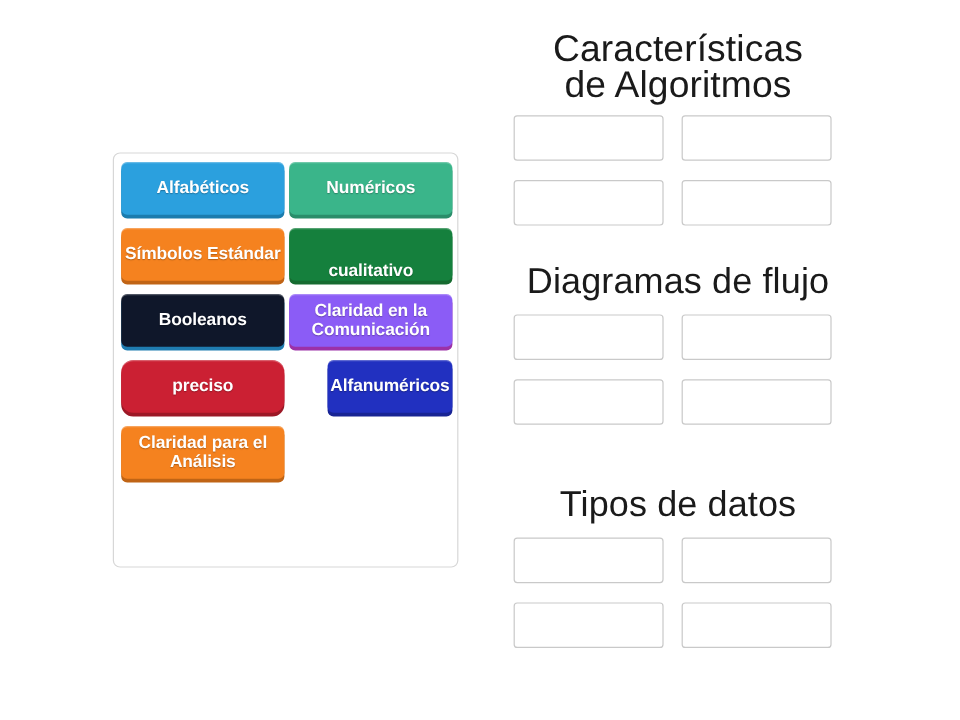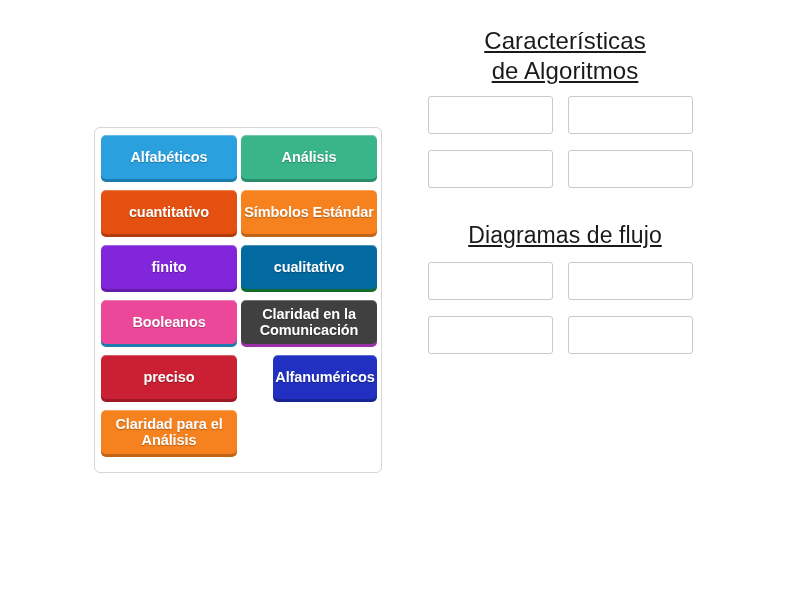--- a/index.html
+++ b/index.html
@@ -72,28 +72,26 @@
     left: 0;
     width: 290px;
   }
   .cat-title {
     text-align: center;
     color: #1a1a1a;
     font-weight: normal;
     letter-spacing: 0.1px;
   }
   .cat-title.two-line {
-    font-size: 24px;
+    font-size: 31px;
     line-height: 30px;
-    text-decoration: underline;
   }
   .cat-title.one-line {
-    font-size: 23px;
+    font-size: 30px;
     line-height: 34px;
-    text-decoration: underline;
   }
   .slot-grid {
     display: grid;
     grid-template-columns: 125px 125px;
     grid-auto-rows: 38px;
     column-gap: 15px;
     row-gap: 16px;
     margin-top: 10px;
     margin-left: 8px;
   }
@@ -111,41 +109,35 @@
 </style>
 </head>
 <body>
 
 <div id="tile-tray">
   <div class="tile-grid">
       <div class="tile" style="background: rgb(43, 160, 222); box-shadow: rgb(27, 124, 174) 0px 3px 0px 0px, rgba(255, 255, 255, 0.28) 0px 1px 0px 0px inset;">
         <span class="tile-text">Alfabéticos</span>
       </div>
       <div class="tile" style="background: rgb(58, 181, 138); box-shadow: rgb(42, 141, 106) 0px 3px 0px 0px, rgba(255, 255, 255, 0.28) 0px 1px 0px 0px inset;">
-        <span class="tile-text">Análisis</span>
-      </div>
-      <div class="tile" style="background: rgb(228, 80, 15); box-shadow: rgb(178, 60, 11) 0px 3px 0px 0px, rgba(255, 255, 255, 0.28) 0px 1px 0px 0px inset;">
-        <span class="tile-text">cuantitativo</span>
+        <span class="tile-text">Numéricos</span>
       </div>
       <div class="tile" style="background: rgb(245, 130, 31); box-shadow: rgb(192, 100, 21) 0px 3px 0px 0px, rgba(255, 255, 255, 0.28) 0px 1px 0px 0px inset;">
         <span class="tile-text">Símbolos Estándar</span>
       </div>
-      <div class="tile" style="background: rgb(129, 38, 219); box-shadow: rgb(99, 29, 168) 0px 3px 0px 0px, rgba(255, 255, 255, 0.28) 0px 1px 0px 0px inset;">
-        <span class="tile-text">finito</span>
-      </div>
-      <div class="tile" style="background: #0369a1; box-shadow: rgb(22, 107, 48) 0px 3px 0px 0px, rgba(255, 255, 255, 0.28) 0px 1px 0px 0px inset;">
+      <div class="tile" style="background: #15803d; box-shadow: rgb(22, 107, 48) 0px 3px 0px 0px, rgba(255, 255, 255, 0.28) 0px 1px 0px 0px inset; align-items: flex-end;">
         <span class="tile-text">cualitativo</span>
       </div>
-      <div class="tile" style="background: #ec4899; box-shadow: rgb(31, 124, 176) 0px 3px 0px 0px, rgba(255, 255, 255, 0.28) 0px 1px 0px 0px inset;">
+      <div class="tile" style="background: #0f172a; box-shadow: rgb(31, 124, 176) 0px 3px 0px 0px, rgba(255, 255, 255, 0.28) 0px 1px 0px 0px inset;">
         <span class="tile-text">Booleanos</span>
       </div>
-      <div class="tile" style="background: #404040; box-shadow: rgb(156, 49, 167) 0px 3px 0px 0px, rgba(255, 255, 255, 0.28) 0px 1px 0px 0px inset;">
+      <div class="tile" style="background: #8b5cf6; box-shadow: rgb(156, 49, 167) 0px 3px 0px 0px, rgba(255, 255, 255, 0.28) 0px 1px 0px 0px inset;">
         <span class="tile-text">Claridad en la Comunicación</span>
       </div>
-      <div class="tile" style="background: rgb(203, 32, 51); box-shadow: rgb(156, 24, 38) 0px 3px 0px 0px, rgba(255, 255, 255, 0.28) 0px 1px 0px 0px inset;">
+      <div class="tile" style="background: rgb(203, 32, 51); box-shadow: rgb(156, 24, 38) 0px 3px 0px 0px, rgba(255, 255, 255, 0.28) 0px 1px 0px 0px inset; border-radius: 10px;">
         <span class="tile-text">preciso</span>
       </div>
       <div class="tile" style="background: rgb(33, 48, 192); box-shadow: rgb(24, 36, 148) 0px 3px 0px 0px, rgba(255, 255, 255, 0.28) 0px 1px 0px 0px inset; margin-left: 32px;">
         <span class="tile-text">Alfanuméricos</span>
       </div>
       <div class="tile" style="background: rgb(245, 130, 31); box-shadow: rgb(192, 100, 21) 0px 3px 0px 0px, rgba(255, 255, 255, 0.28) 0px 1px 0px 0px inset;">
         <span class="tile-text">Claridad para el Análisis</span>
       </div>
     </div>
 </div>
@@ -167,13 +159,24 @@
       <div class="cat-title one-line">
         <div>Diagramas de flujo</div>
       </div>
       <div class="slot-grid">
         <div class="slot"></div>
         <div class="slot"></div>
         <div class="slot"></div>
         <div class="slot"></div>
       </div>
     </div>
+    <div class="category" id="category-2">
+      <div class="cat-title one-line">
+        <div>Tipos de datos</div>
+      </div>
+      <div class="slot-grid">
+        <div class="slot"></div>
+        <div class="slot"></div>
+        <div class="slot"></div>
+        <div class="slot"></div>
+      </div>
+    </div>
   </div>
 
 </body></html>

